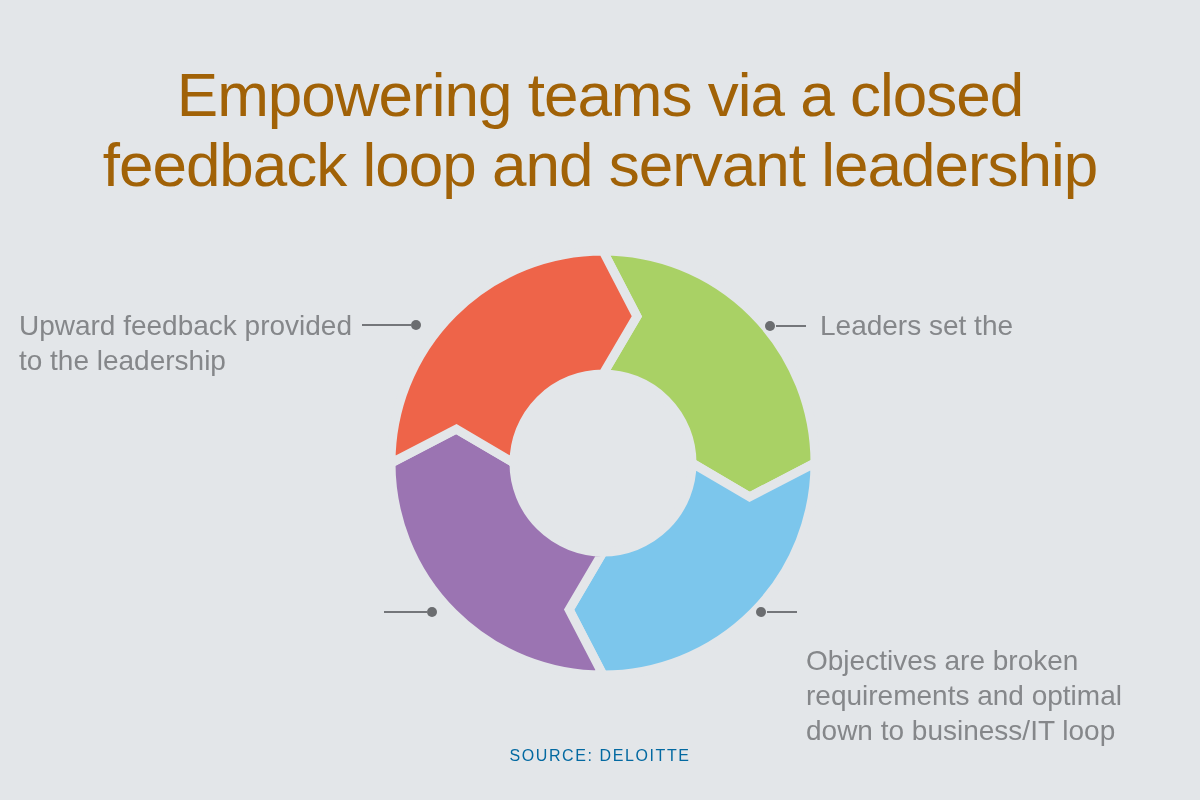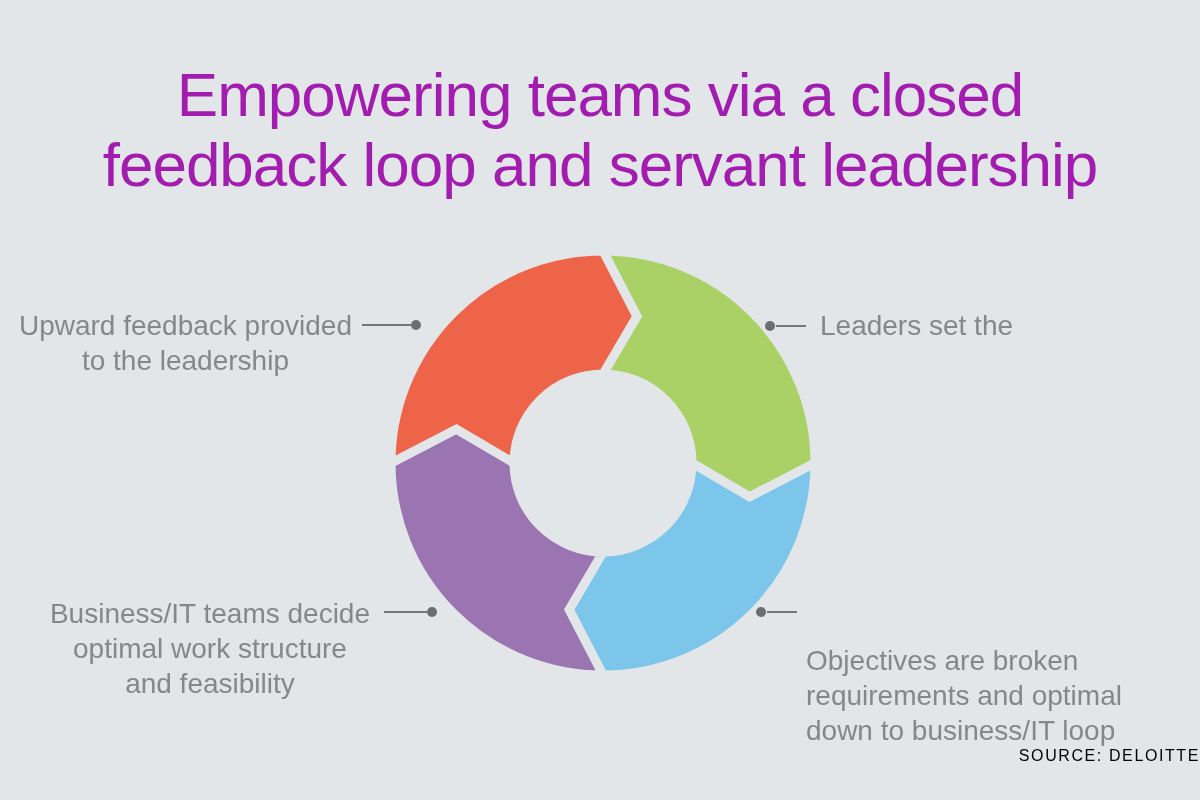--- a/index.html
+++ b/index.html
@@ -4,46 +4,46 @@
 <style>
   html,body{margin:0;padding:0;}
   .canvas{
     position:relative;width:1200px;height:800px;overflow:hidden;
     background:#e3e6e9;
     font-family:"Liberation Sans",sans-serif;
   }
   .title{
     position:absolute;top:60px;left:0;width:100%;
     text-align:center;font-size:62px;line-height:70px;
-    font-weight:300;letter-spacing:-1px;color:#a21caf;
+    font-weight:300;letter-spacing:-1px;color:#a16207;
   }
   .callout{
     position:absolute;font-size:28px;line-height:35px;
     color:#85878a;white-space:nowrap;
   }
-  .align-r{text-align:center;}
+  .align-r{text-align:left;}
   .c-tl{top:308px;right:848px;}
   .c-tr{top:308px;left:820px;}
   .c-bl{top:596px;right:830px;}
   .c-br{top:599px;left:806px;margin-top:44px;}
   .connector-line{position:absolute;height:2px;background:#74767a;}
   .connector-dot{position:absolute;width:10px;height:10px;border-radius:50%;background:#6b6d70;}
   .l-tl{left:362px;top:324px;width:49px;}
   .d-tl{left:411px;top:320px;}
   .l-tr{left:776px;top:325px;width:30px;}
   .d-tr{left:765px;top:321px;}
   .l-bl{left:384px;top:611px;width:43px;}
   .d-bl{left:427px;top:607px;}
   .l-br{left:767px;top:611px;width:30px;}
   .d-br{left:756px;top:607px;}
   .diagram-svg{position:absolute;left:391px;top:251px;overflow:visible;}
   .source{
     position:absolute;top:747px;left:0;width:100%;
-    text-align:right;font-size:16px;letter-spacing:1.6px;
-    color:#000000;font-weight:400;
+    text-align:center;font-size:16px;letter-spacing:1.6px;
+    color:#0369a1;font-weight:400;
   }
 </style>
 </head>
 <body>
 
 <div class="canvas">
 
   <div class="title">
     <div>Empowering teams via a closed</div>
     <div>feedback loop and servant leadership</div>
@@ -62,25 +62,20 @@
     </div>
   <div class="connector-line l-tl"></div>
   <div class="connector-dot d-tl"></div>
 
   <div class="callout c-tr">
       <div>Leaders set the</div>
     </div>
   <div class="connector-line l-tr"></div>
   <div class="connector-dot d-tr"></div>
 
-  <div class="callout align-r c-bl">
-      <div>Business/IT teams decide</div>
-      <div>optimal work structure</div>
-      <div>and feasibility</div>
-    </div>
   <div class="connector-line l-bl"></div>
   <div class="connector-dot d-bl"></div>
 
   <div class="callout c-br">
       <div>Objectives are broken</div>
       <div>requirements and optimal</div>
       <div>down to business/IT loop</div>
     </div>
   <div class="connector-line l-br"></div>
   <div class="connector-dot d-br"></div>

